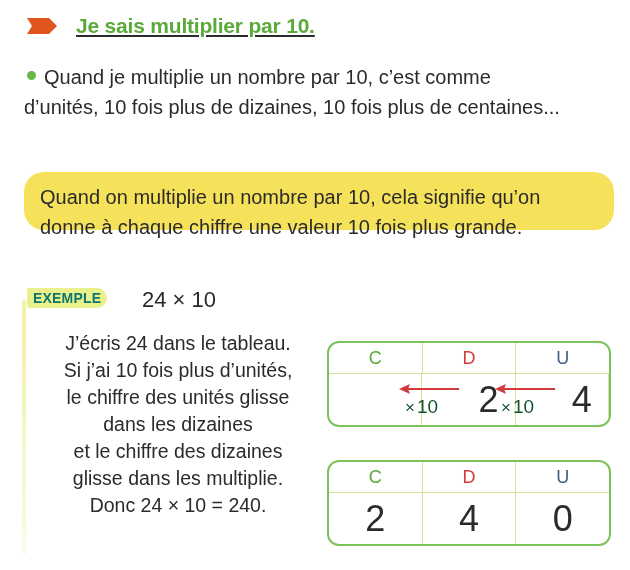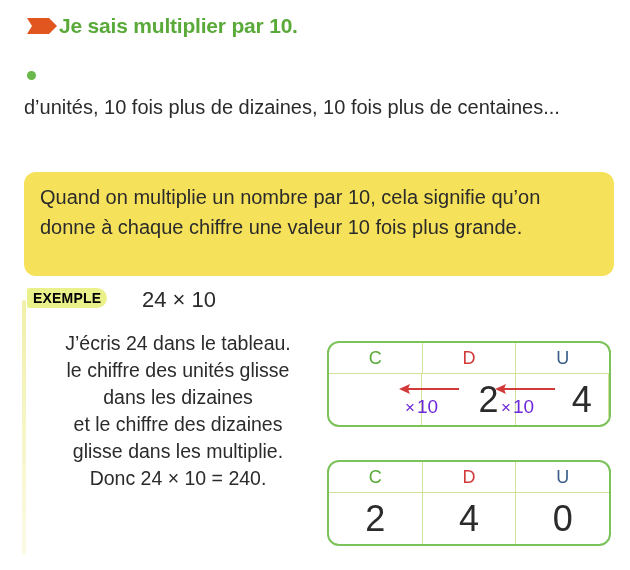--- a/index.html
+++ b/index.html
@@ -3,51 +3,51 @@
 <meta charset="utf-8">
 <style>
   html, body { margin: 0; padding: 0; }
   body {
     width: 630px; height: 570px; background: #ffffff;
     font-family: "DejaVu Sans Condensed", "DejaVu Sans", sans-serif;
     color: #2b2b2b; position: relative; overflow: hidden;
   }
   .title {
     position: absolute; left: 25px; top: 14px;
-    display: flex; align-items: center; gap: 0;
+    display: flex; align-items: center; gap: 17px; text-decoration: underline;
   }
   .title-arrow { width: 34px; height: 20px; display: block; }
   .title-text {
     font-family: "Liberation Sans", sans-serif; font-weight: bold;
     font-size: 21px; color: #5aaa3a; letter-spacing: -0.2px;
   }
   .intro {
     position: absolute; left: 24px; top: 62px; width: 600px;
     font-family: "Liberation Sans", sans-serif;
     font-size: 20px; line-height: 30px; color: #2b2b2b;
   }
   .bullet {
     display: inline-block; width: 9px; height: 9px; border-radius: 50%;
     background: #6ab84a; margin-right: 8px; vertical-align: 4px; margin-left: 3px;
   }
   .rule-box {
-    position: absolute; left: 24px; top: 172px; width: 590px; height: 104px;
-    background: #f6e25a; border-radius: 12px; box-sizing: border-box;
+    position: absolute; left: 24px; top: 172px; width: 590px; height: 58px;
+    background: #f6e25a; border-radius: 20px; box-sizing: border-box;
     padding: 10px 16px; font-family: "Liberation Sans", sans-serif;
     font-size: 20px; line-height: 30px; color: #2b2b2b;
   }
   .example-border {
     position: absolute; left: 22px; top: 300px; width: 4px; height: 255px;
     background: linear-gradient(#f0f0a8, #fbfbe6); border-radius: 3px;
   }
   .example-badge {
     position: absolute; left: 27px; top: 288px; padding: 2px 6px 2px 6px;
     background: #eaf08a; border-radius: 2px 10px 10px 2px;
     font-family: "Liberation Sans", sans-serif; font-weight: bold;
-    font-size: 14px; color: #000000; letter-spacing: 0.2px;
+    font-size: 14px; color: #0f766e; letter-spacing: 0.2px;
   }
   .example-op {
     position: absolute; left: 142px; top: 287px;
     font-family: "Liberation Sans", sans-serif;
     font-size: 22px; color: #2b2b2b;
   }
   .explain {
     position: absolute; left: 38px; top: 330px; width: 280px;
     font-family: "Liberation Sans", sans-serif;
     font-size: 19.5px; line-height: 27px; color: #2b2b2b; text-align: center;
@@ -73,50 +73,51 @@
   .col-u { color: #3a5f8a; }
   .digit { font-family: "Liberation Sans", sans-serif; font-size: 36px; color: #2b2b2b; }
   .t1 { top: 341px; }
   .t2 { top: 460px; }
   .move {
     position: absolute; top: 0; height: 100%; left: 0; right: 0;
   }
   .arrow-svg { position: absolute; width: 64px; height: 14px; }
   .x10 {
     position: absolute; font-family: "Liberation Sans", sans-serif;
-    font-size: 19px; color: #6d28d9;
+    font-size: 19px; color: #14532d;
   }
   .x10 .times { font-size: 17px; margin-right: 2px; }
 </style>
 </head>
 <body>
 
 <div class="title">
   <svg class="title-arrow" viewBox="0 0 34 20">
     <path d="M2 2 H24 L32 10 L24 18 H2 L7 10 Z" fill="#e0561e"></path>
   </svg>
   <span class="title-text">Je sais multiplier par 10.</span>
 </div>
 
 <div class="intro">
-  <div><span class="bullet"></span></div>
+  <div><span class="bullet"></span><span>Quand je multiplie un nombre par 10, c’est comme</span></div>
   <div>d’unités, 10 fois plus de dizaines, 10 fois plus de centaines...</div>
 </div>
 
 <div class="rule-box">
   <div>Quand on multiplie un nombre par 10, cela signifie qu’on</div>
   <div>donne à chaque chiffre une valeur 10 fois plus grande.</div>
 </div>
 
 <div class="example-border"></div>
 <div class="example-badge">EXEMPLE</div>
 <div class="example-op">24 × 10</div>
 
 <div class="explain">
   <span class="line">J’écris 24 dans le tableau.</span>
+  <span class="line">Si j’ai 10 fois plus d’unités,</span>
   <span class="line">le chiffre des unités glisse</span>
   <span class="line">dans les dizaines</span>
   <span class="line">et le chiffre des dizaines</span>
   <span class="line">glisse dans les multiplie.</span>
   <span class="conclusion">Donc 24 × 10 = 240.</span>
 </div>
 
 <div class="ptable t1">
   <div class="hdr">
     <div class="cell col-c">C</div>

